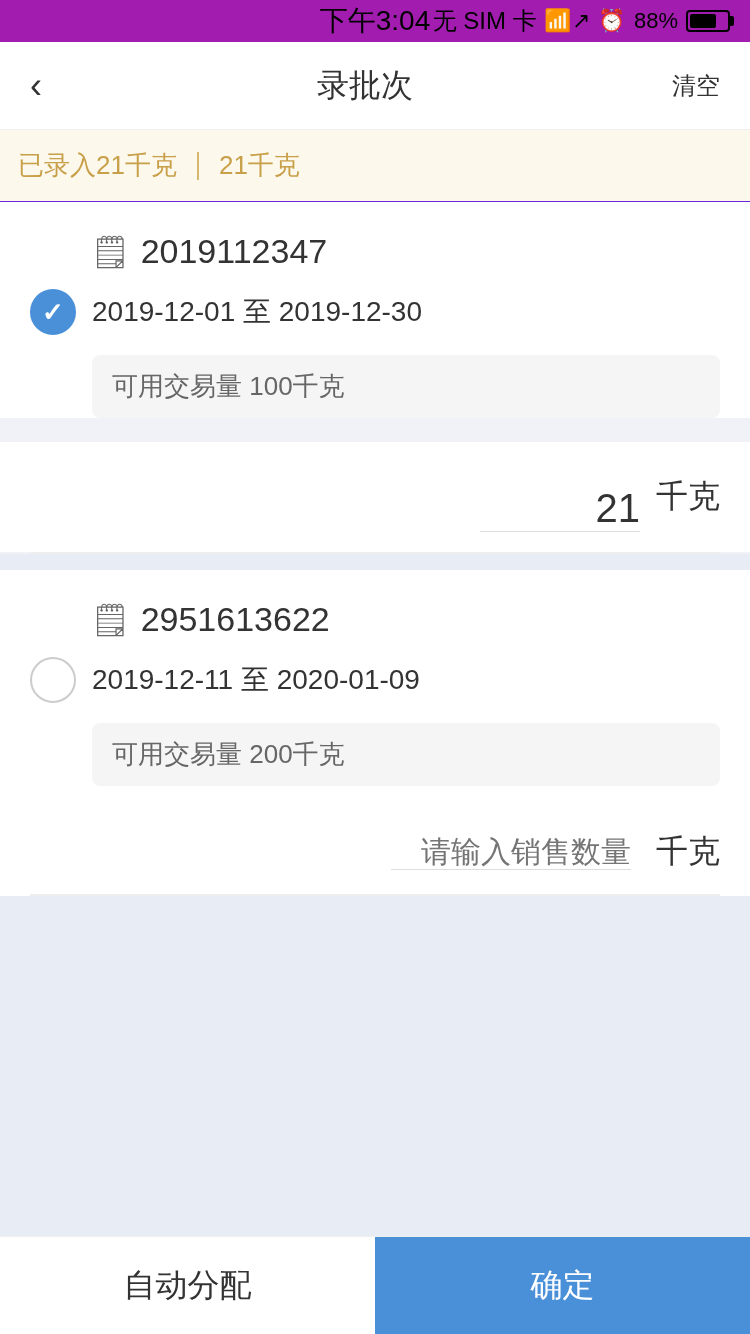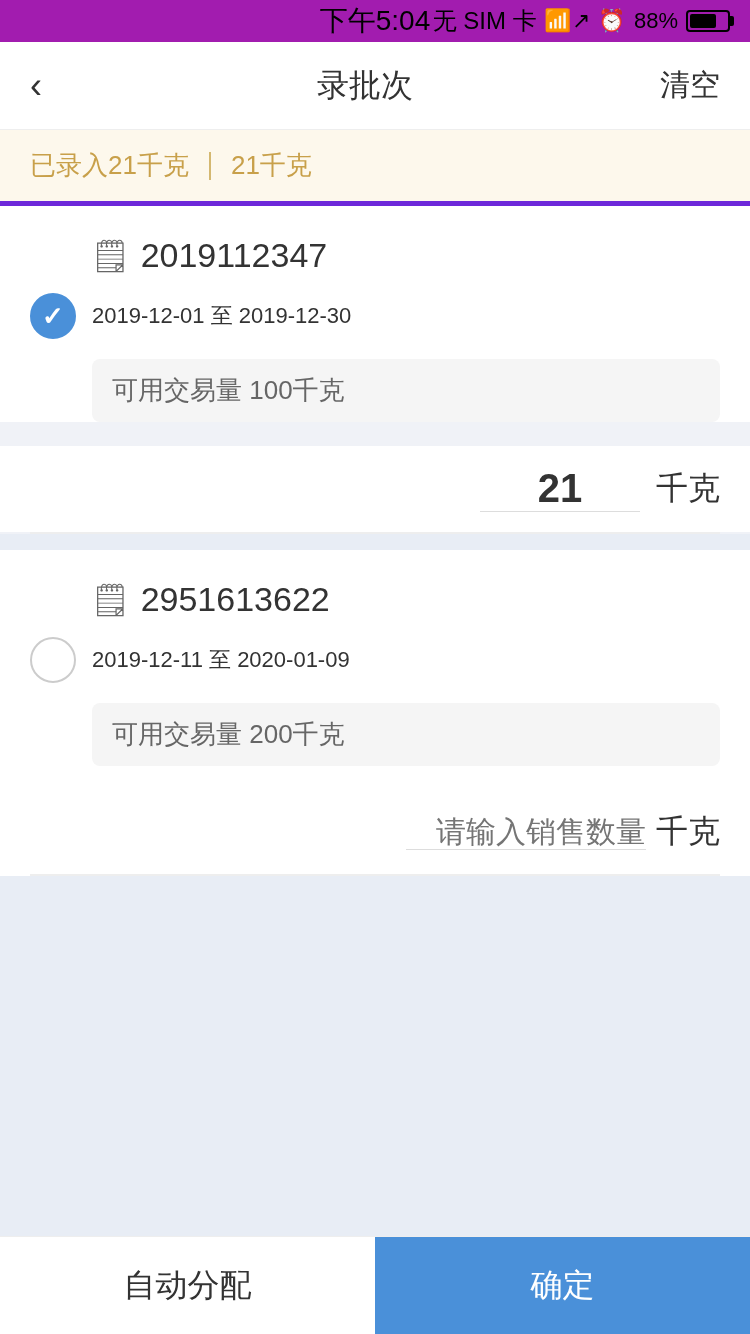--- a/index.html
+++ b/index.html
@@ -90,35 +90,35 @@
       color: #333;
       cursor: pointer;
       width: 60px;
     }
     .nav-title {
       font-size: 32px;
       font-weight: 500;
       color: #333;
     }
     .nav-clear {
-      font-size: 30px;
+      font-size: 24px;
       color: #333;
       cursor: pointer;
       width: 80px;
       text-align: right;
     }
 
     
     .info-banner {
       background: #fdf8ec;
-      padding: 18px 30px;
+      padding: 18px 18px;
       display: flex;
       align-items: center;
       gap: 20px;
-      border-bottom: 5px solid #6d28d9;
+      border-bottom: 1px solid #6d28d9;
     }
     .info-banner-text {
       font-size: 26px;
       color: #c8a04a;
     }
     .info-divider {
       width: 2px;
       height: 28px;
       background: #d4b870;
     }
@@ -168,21 +168,21 @@
       background: #4a90d9;
       border-color: #4a90d9;
     }
     .radio-circle.selected::after {
       content: '✓';
       color: #fff;
       font-size: 26px;
       font-weight: bold;
     }
     .date-range {
-      font-size: 22px;
+      font-size: 28px;
       color: #333;
     }
 
     .avail-box {
       background: #f5f5f5;
       border-radius: 8px;
       padding: 14px 20px;
       margin-left: 62px;
       margin-bottom: 24px;
       font-size: 26px;
@@ -194,26 +194,27 @@
       display: flex;
       align-items: center;
       justify-content: flex-end;
       padding: 20px 30px;
       background: #fff;
       gap: 16px;
     }
     .amount-input {
       font-size: 40px;
       color: #333;
-      font-weight: 700;
-      text-align: center;
+      font-weight: 400;
+      text-align: right;
       border: none;
       outline: none;
       width: 160px;
       border-bottom: 1px solid #ddd;
+      margin-top: 24px;
     }
     .amount-unit {
       font-size: 32px;
       color: #333;
     }
     .amount-divider {
       height: 2px;
       background: #eee;
       margin: 0 30px;
     }
@@ -229,21 +230,21 @@
       background: #fff;
     }
 
     
     .input-row {
       display: flex;
       align-items: center;
       justify-content: flex-end;
       padding: 20px 30px;
       background: #fff;
-      gap: 10px;
+      gap: 25px;
     }
     .qty-input {
       font-size: 30px;
       color: #ccc;
       text-align: right;
       border: none;
       outline: none;
       border-bottom: 1px solid #ddd;
       width: 240px;
       background: transparent;
@@ -297,21 +298,21 @@
     }
   </style>
 </head>
 <body>
 
 <div class="status-bar">
   <div class="status-left">
     <span>无 SIM 卡</span>
     <span class="wifi-icon">📶</span>
   </div>
-  <div class="status-center">下午5:04</div>
+  <div class="status-center">下午3:04</div>
   <div class="status-right">
     <span>↗</span>
     <span>⏰</span>
     <span>88%</span>
     <div class="battery-bar">
       <div class="battery-fill"></div>
     </div>
   </div>
 </div>
 

